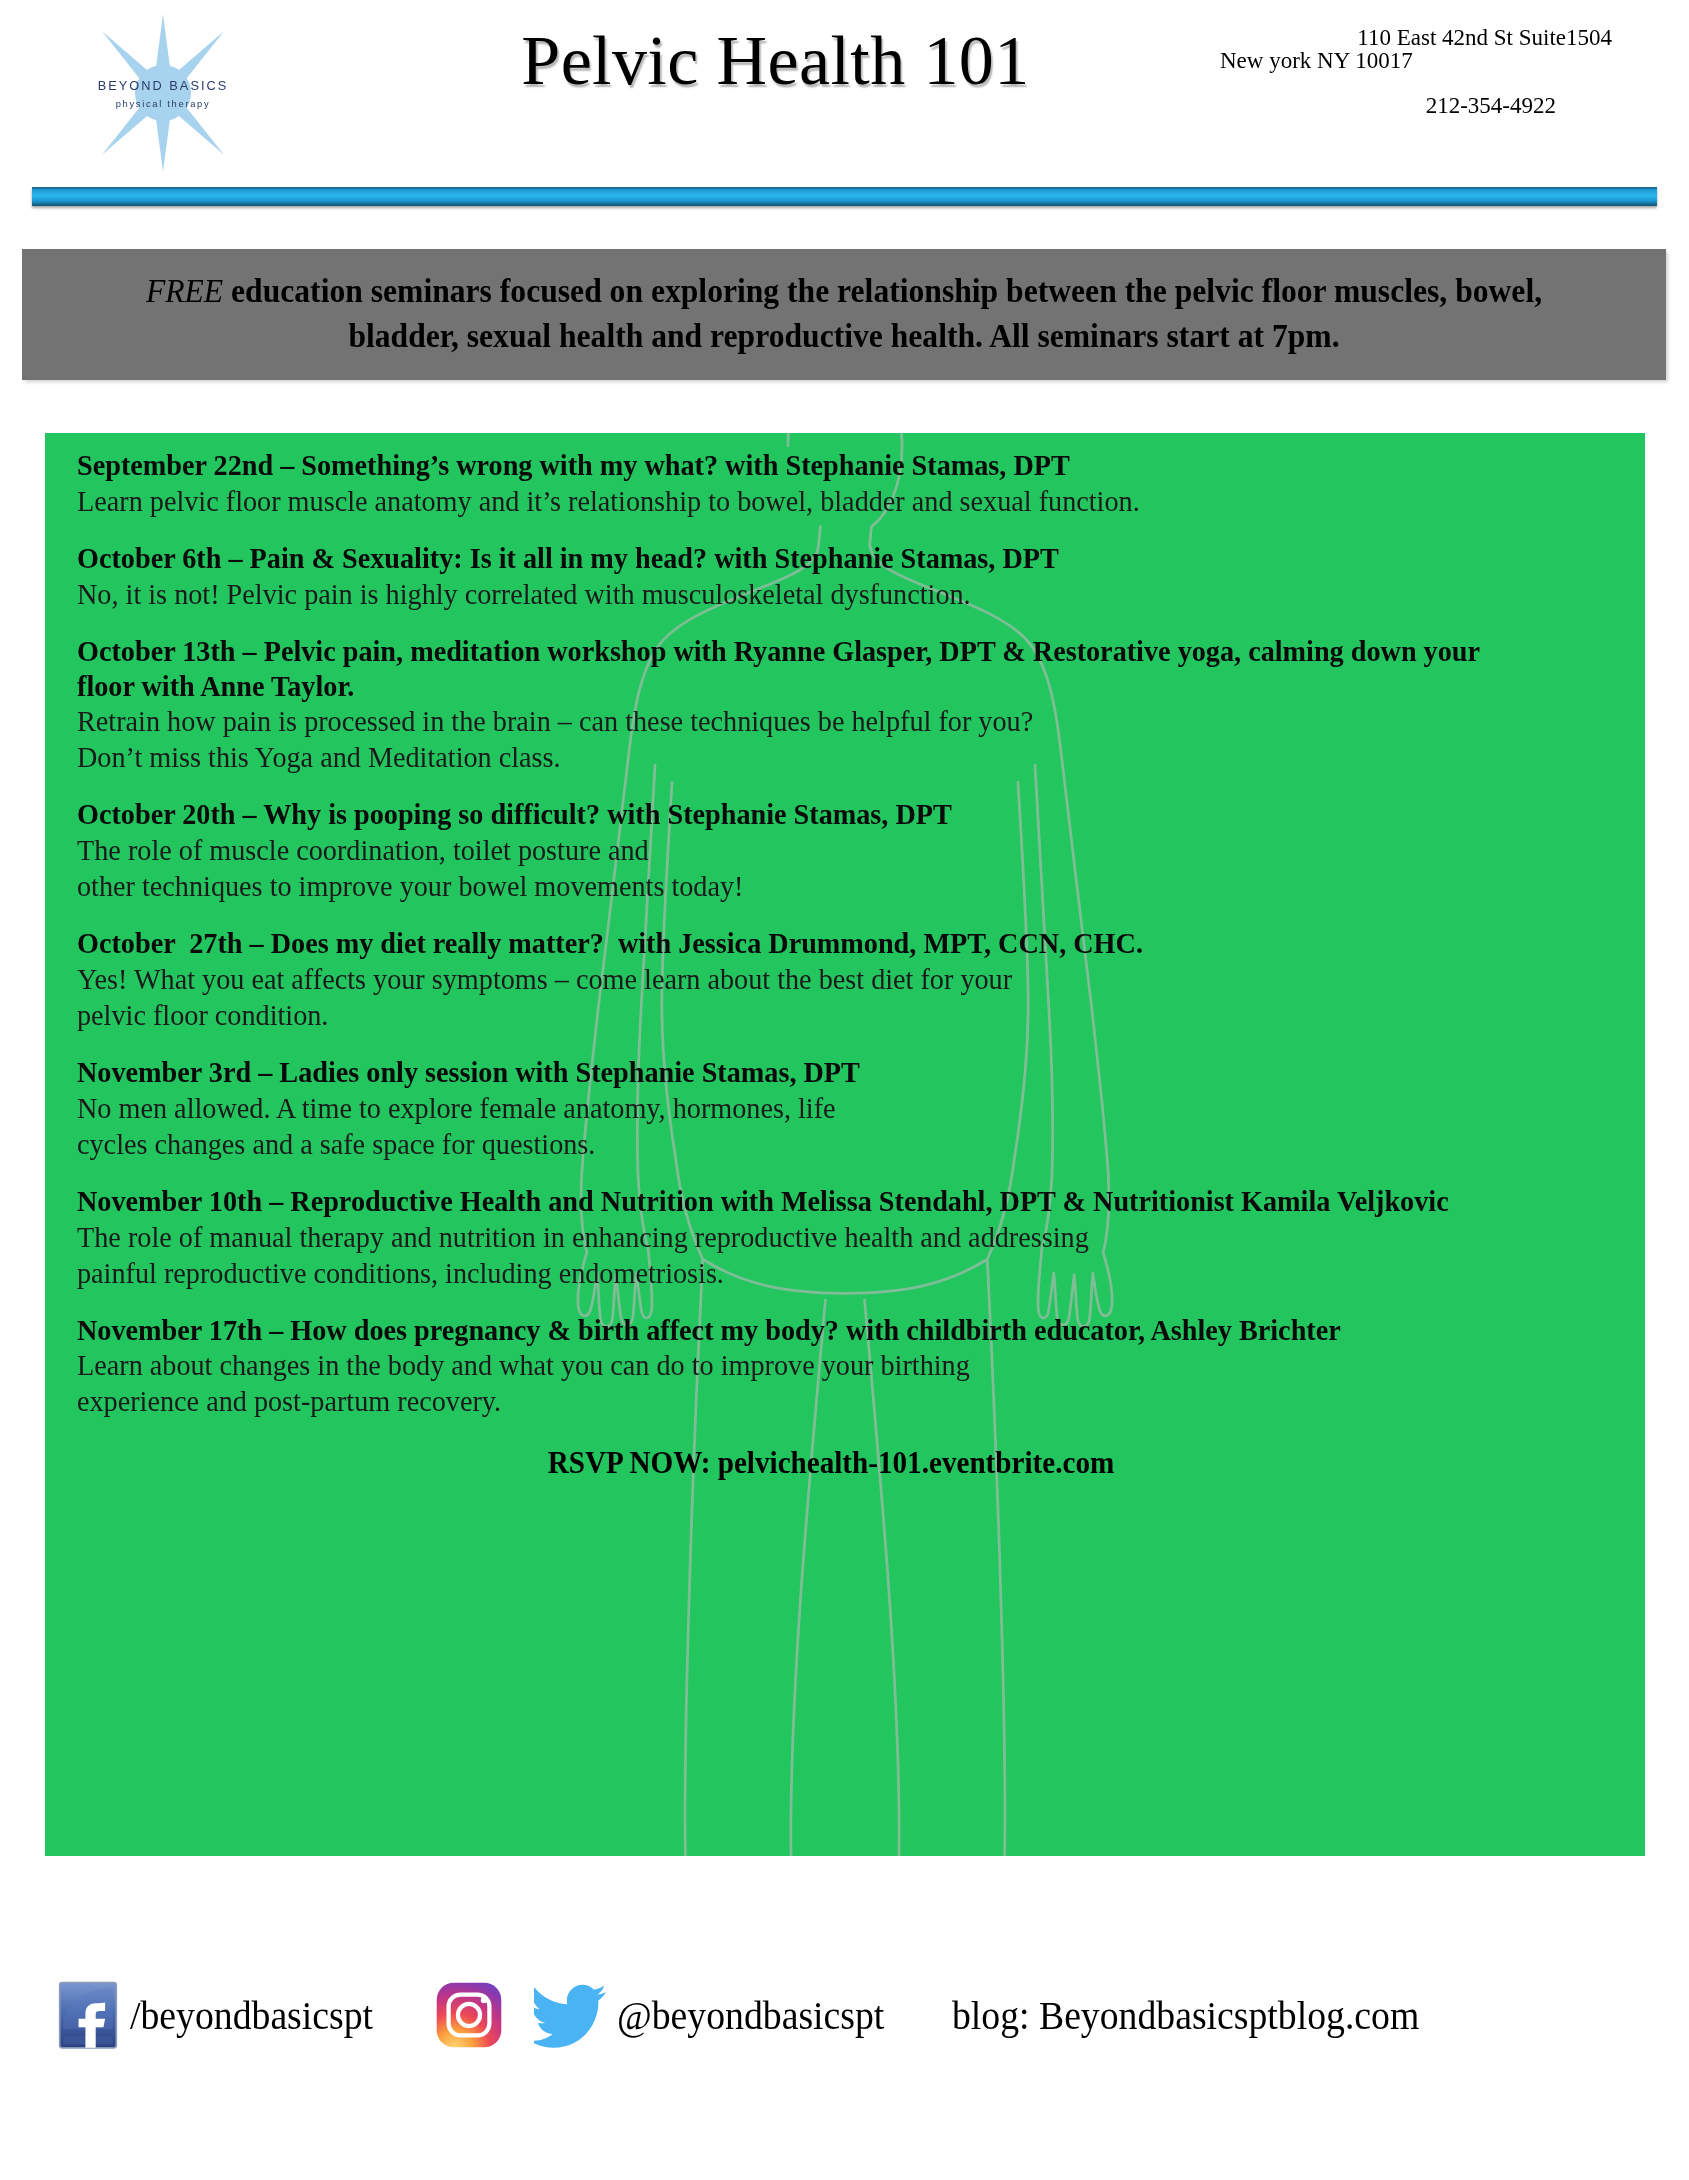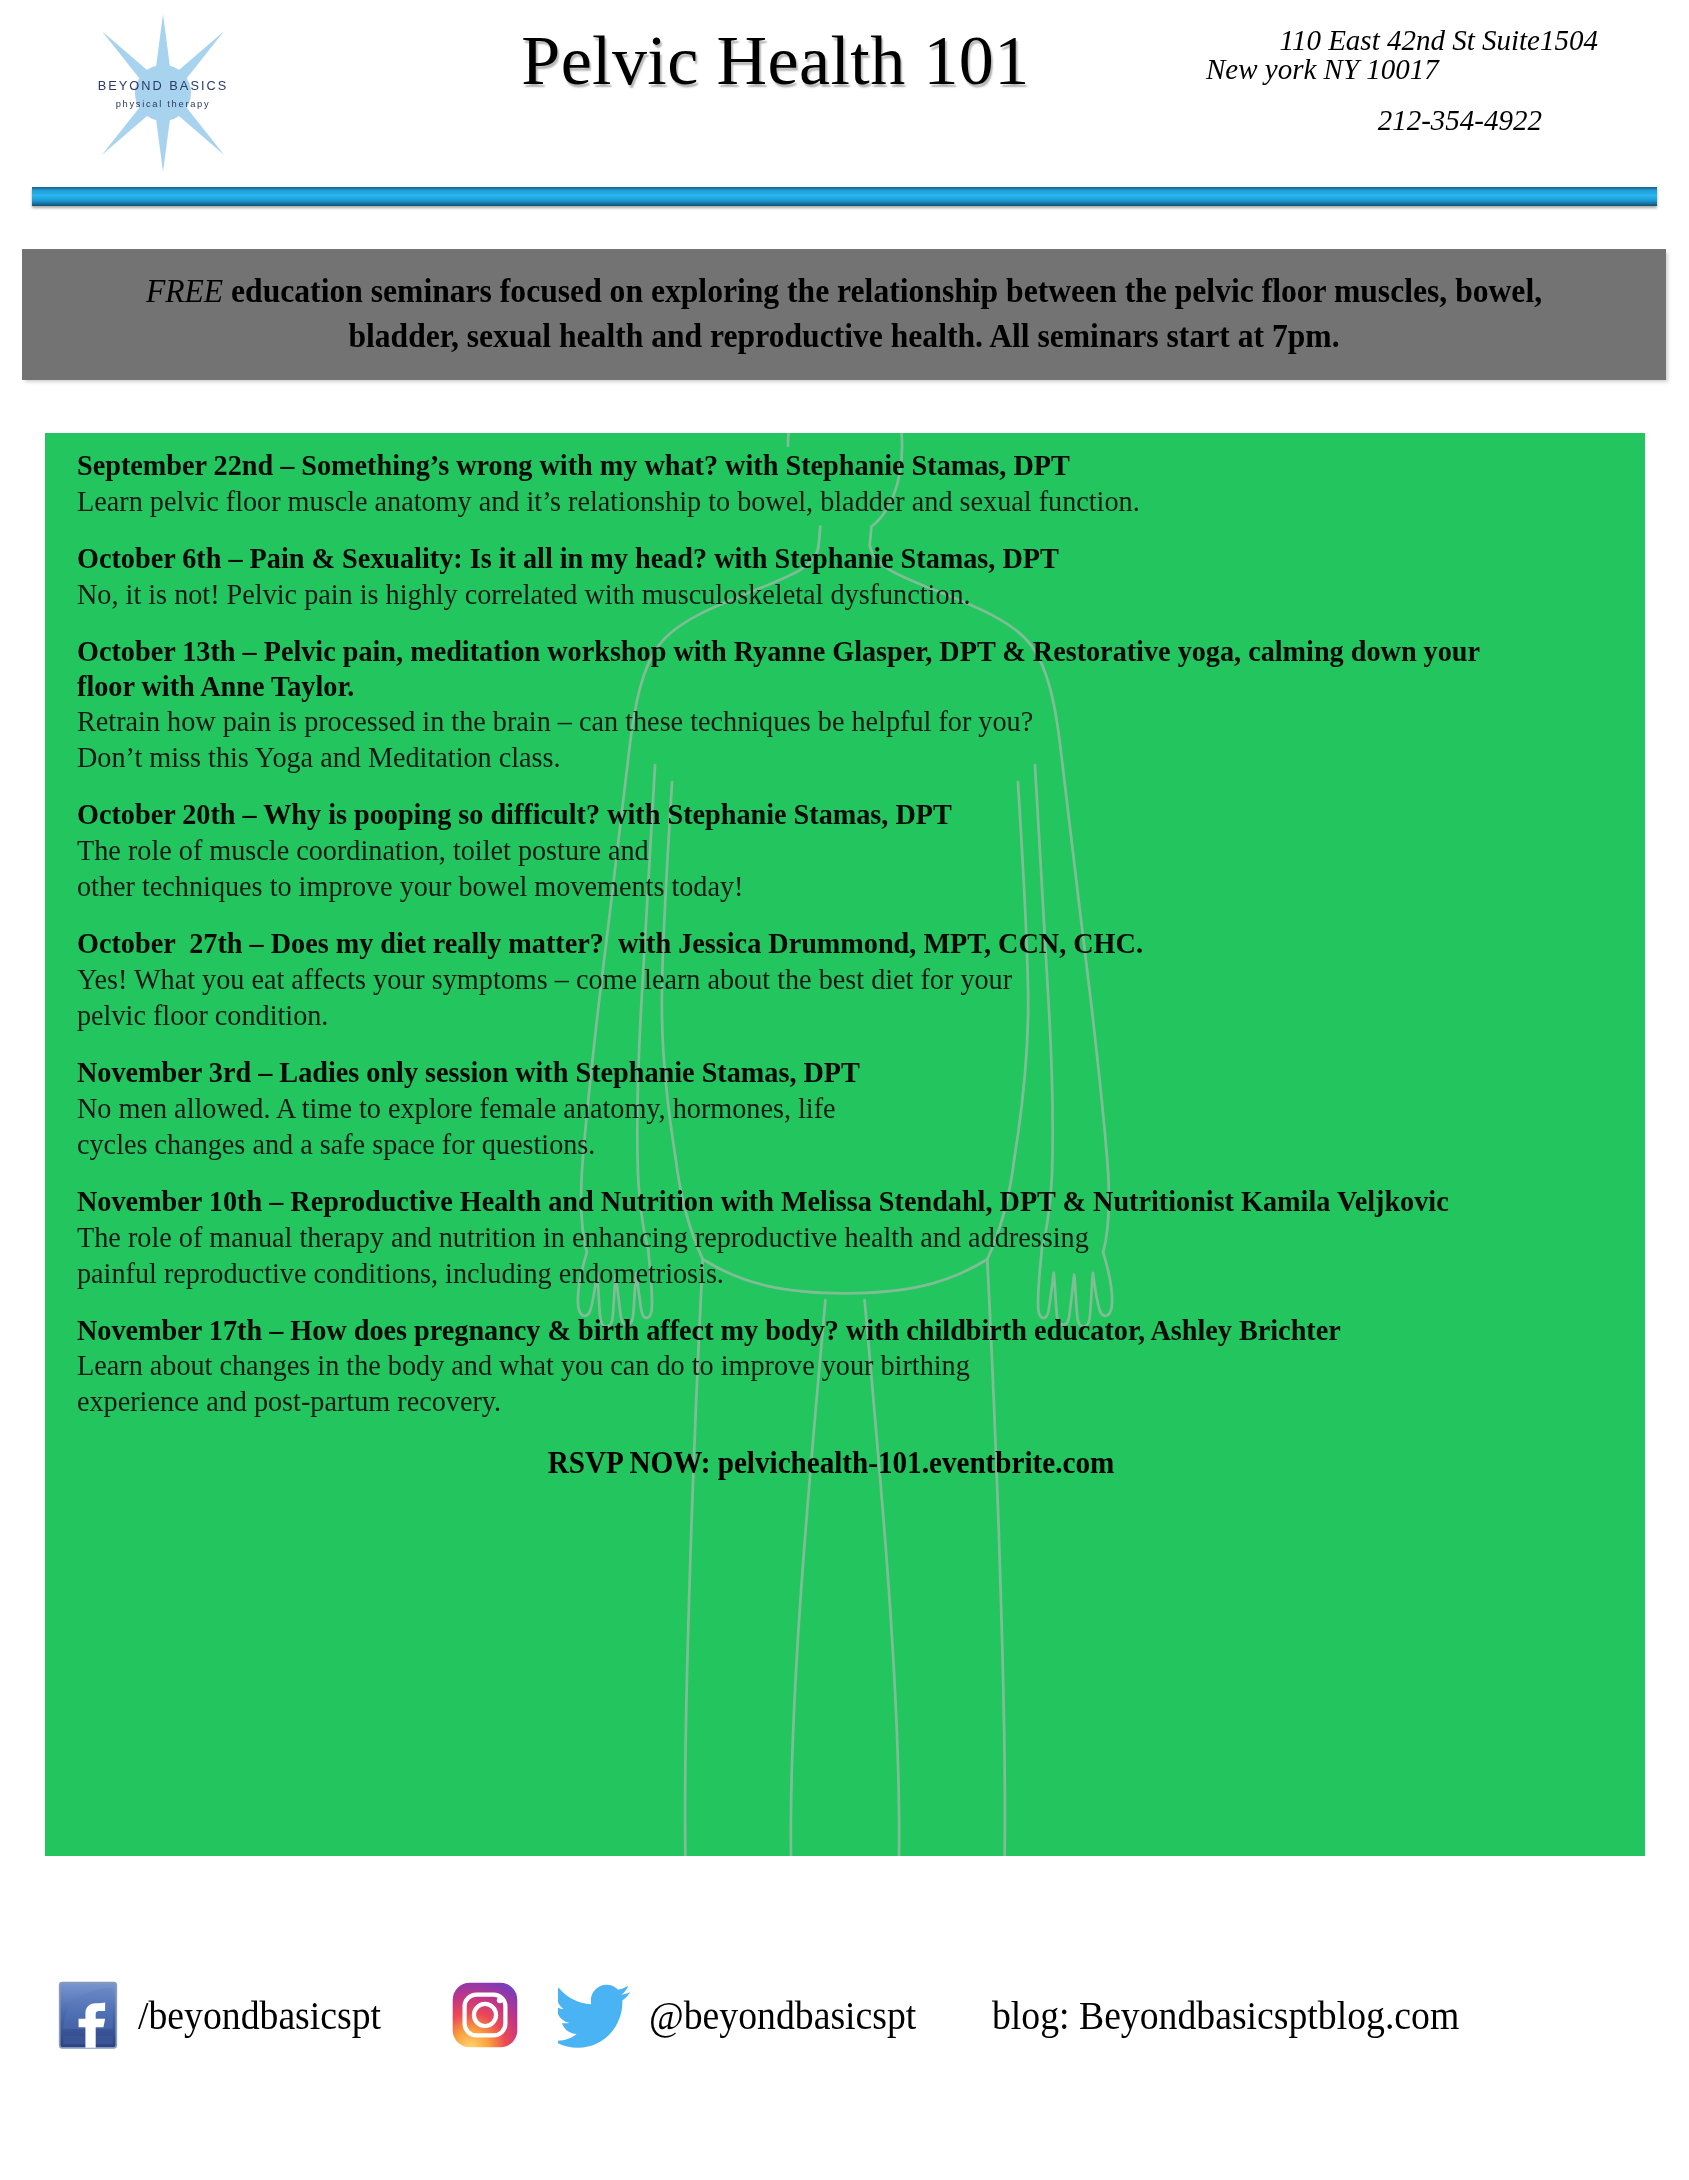--- a/index.html
+++ b/index.html
@@ -32,28 +32,27 @@
     font-size:70px;
     line-height:1.0;
     letter-spacing:0.4px;
     color:#000;
     text-shadow:1.7px 2.6px 1.7px rgba(120,120,120,0.55);
     white-space:nowrap;
   }
 
   .addr {
     position:absolute;
-    right:92px; top:25.6px;
+    right:78px; top:25.6px;
     width:392px;
     text-align:right;
     font-family:"Liberation Serif", serif;
-    font-size:29px;
+    font-size:23px;
     line-height:1.0;
     color:#000;
-    font-style:italic;
   }
   .addr .l1 { text-align:right; }
   .addr .l2 { text-align:left; padding-right:25.6px;}
   .addr .l3 { text-align:right; margin-top:22px; padding-right:56px;}
 
   
   .bluebar-wrap {
     position:absolute;
     left:32px; top:187px;
     width:1625px; height:19px;
@@ -147,21 +146,20 @@
     transform-origin:center;
   }
 
   
   .footer {
     position:absolute;
     left:0; top:1951px;
     width:1504px; height:128px;
     display:flex;
     align-items:center;
-    gap:8px;
   }
   .fb-icon  { margin-left:58px; width:60px; height:68px; }
   .ig-icon  { margin-left:41px; width:68px; height:68px; }
   .tw-icon  { margin-left:31px; width:73px; height:66px; }
   .footer svg { display:block; }
   .f-text {
     font-family:"Liberation Serif", serif;
     font-size:41px;
     color:#000;
     transform:scaleX(0.92);

